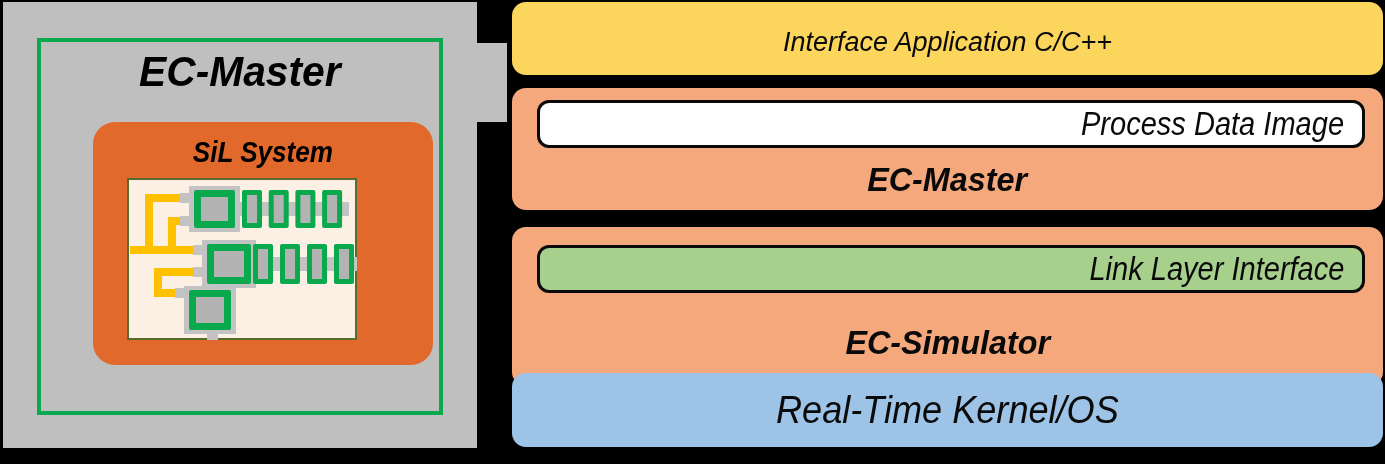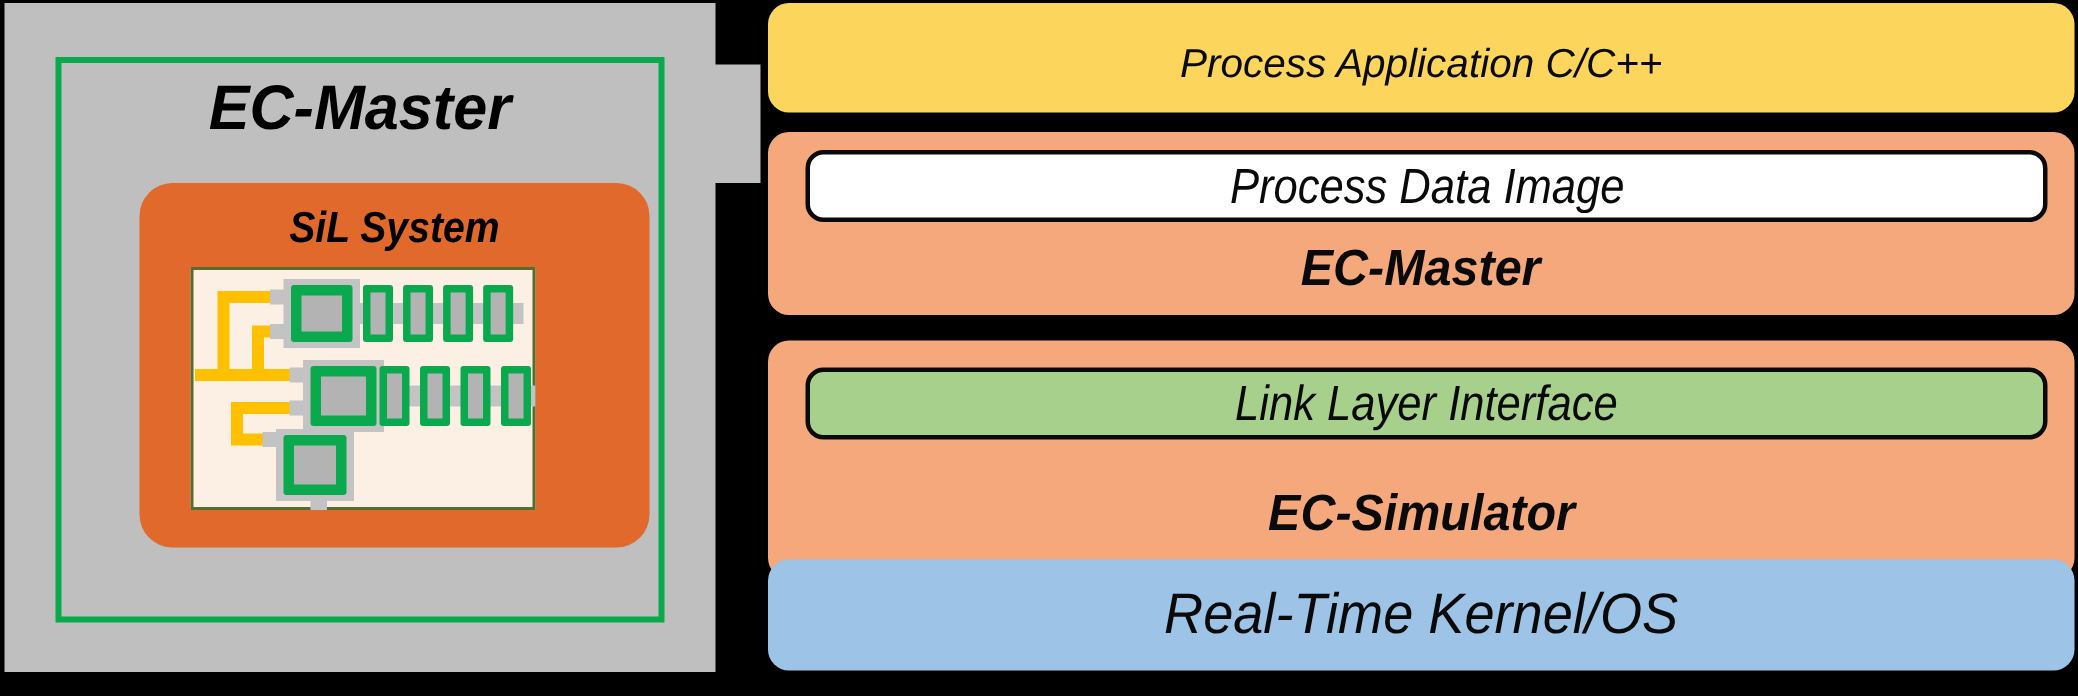--- a/index.html
+++ b/index.html
@@ -25,21 +25,21 @@
   
   .stack{position:absolute;left:512px;top:0;width:871px;height:464px;}
   .layer{position:absolute;left:0;width:871px;border-radius:14px;}
   .layer-yellow{top:2px;height:73px;background:var(--yellow);
                 display:flex;align-items:center;justify-content:center;padding-top:8px;}
   .layer-orange-1{top:88px;height:122px;background:var(--orange-light);}
   .layer-orange-2{top:227px;height:159px;background:var(--orange-light);}
   .layer-blue{top:373px;height:74px;background:var(--blue);
               display:flex;align-items:center;justify-content:center;}
   .inner-box{position:absolute;left:25px;width:828px;height:48px;border:3px solid #0a0a0a;
-             border-radius:12px;display:flex;align-items:center;justify-content:center;}
+             border-radius:12px;display:flex;align-items:center;justify-content:flex-end;}
   .inner-white{top:12px;background:#ffffff;}
   .inner-green{top:18px;background:var(--green-light);}
   .layer-label-zone{position:absolute;left:0;right:0;bottom:0;
                     display:flex;align-items:center;justify-content:center;}
   .layer-orange-1 .layer-label-zone{top:60px;}
   .layer-orange-2 .layer-label-zone{top:72px;}
 
   
   .t{color:#0a0a0a;white-space:nowrap;}
   .t-app{font-size:27px;}
@@ -102,21 +102,21 @@
             <rect x="69" y="119" width="28" height="26" fill="#B3B3B3"></rect>
           </svg>
       </div>
     </div>
   </div>
   <div class="tab"></div>
 
   <div class="stack">
 
     <div class="layer layer-yellow">
-      <span class="t t-app">Process Application C/C++</span>
+      <span class="t t-app">Interface Application C/C++</span>
     </div>
 
     <div class="layer layer-orange-1">
       <div class="inner-box inner-white">
         <span class="t t-inner">Process Data Image</span>
       </div>
       <div class="layer-label-zone">
         <span class="t t-layer">EC-Master</span>
       </div>
     </div>

